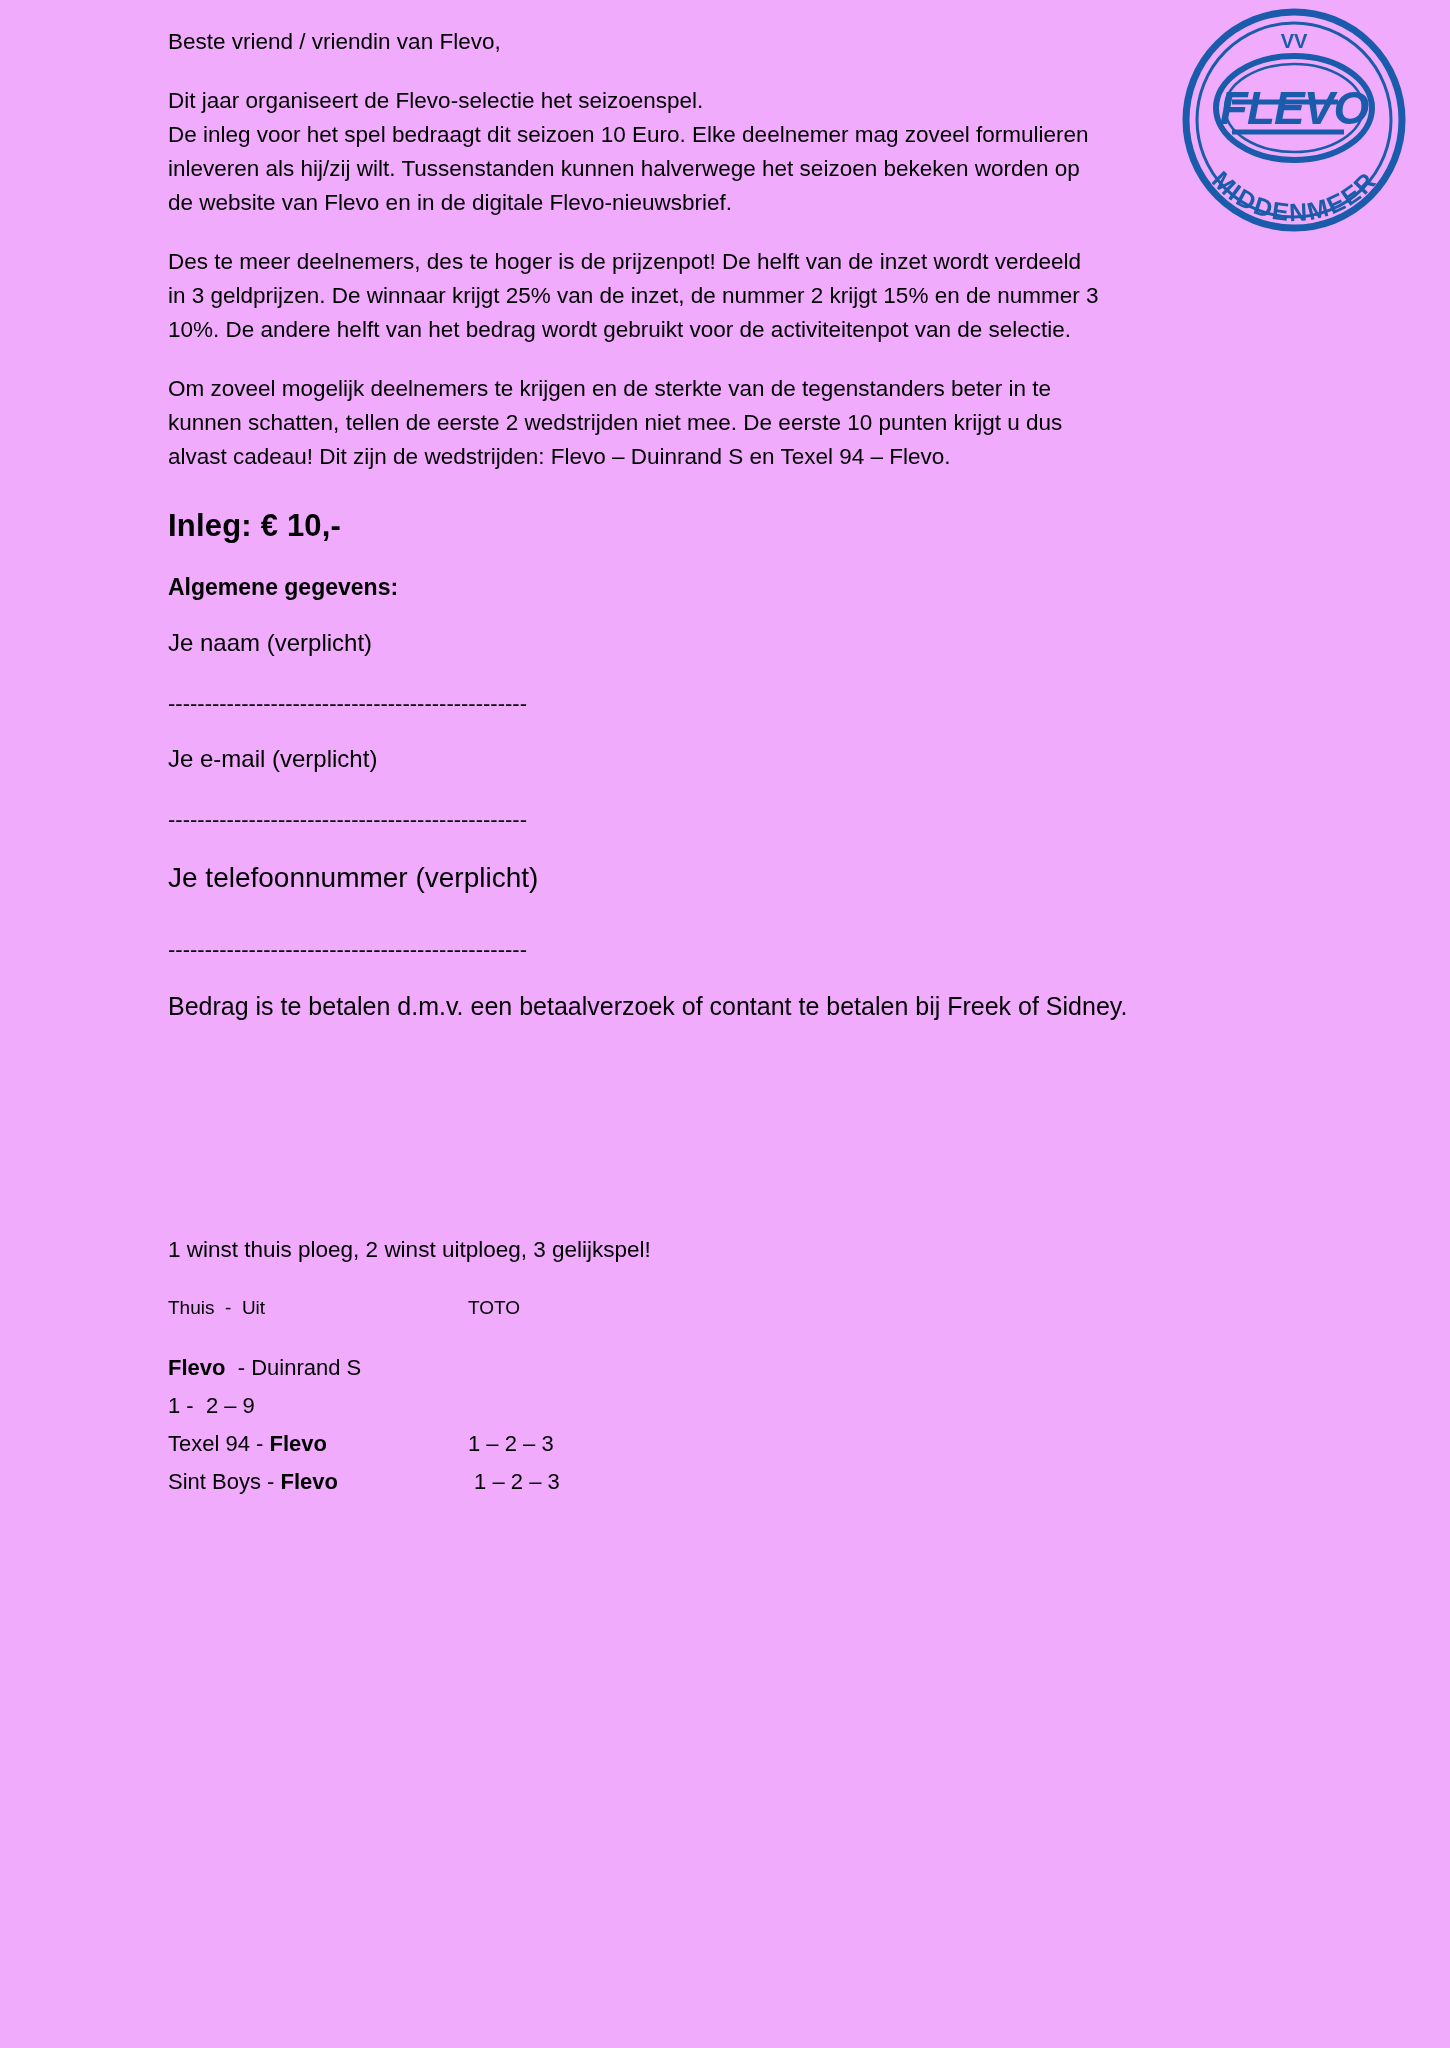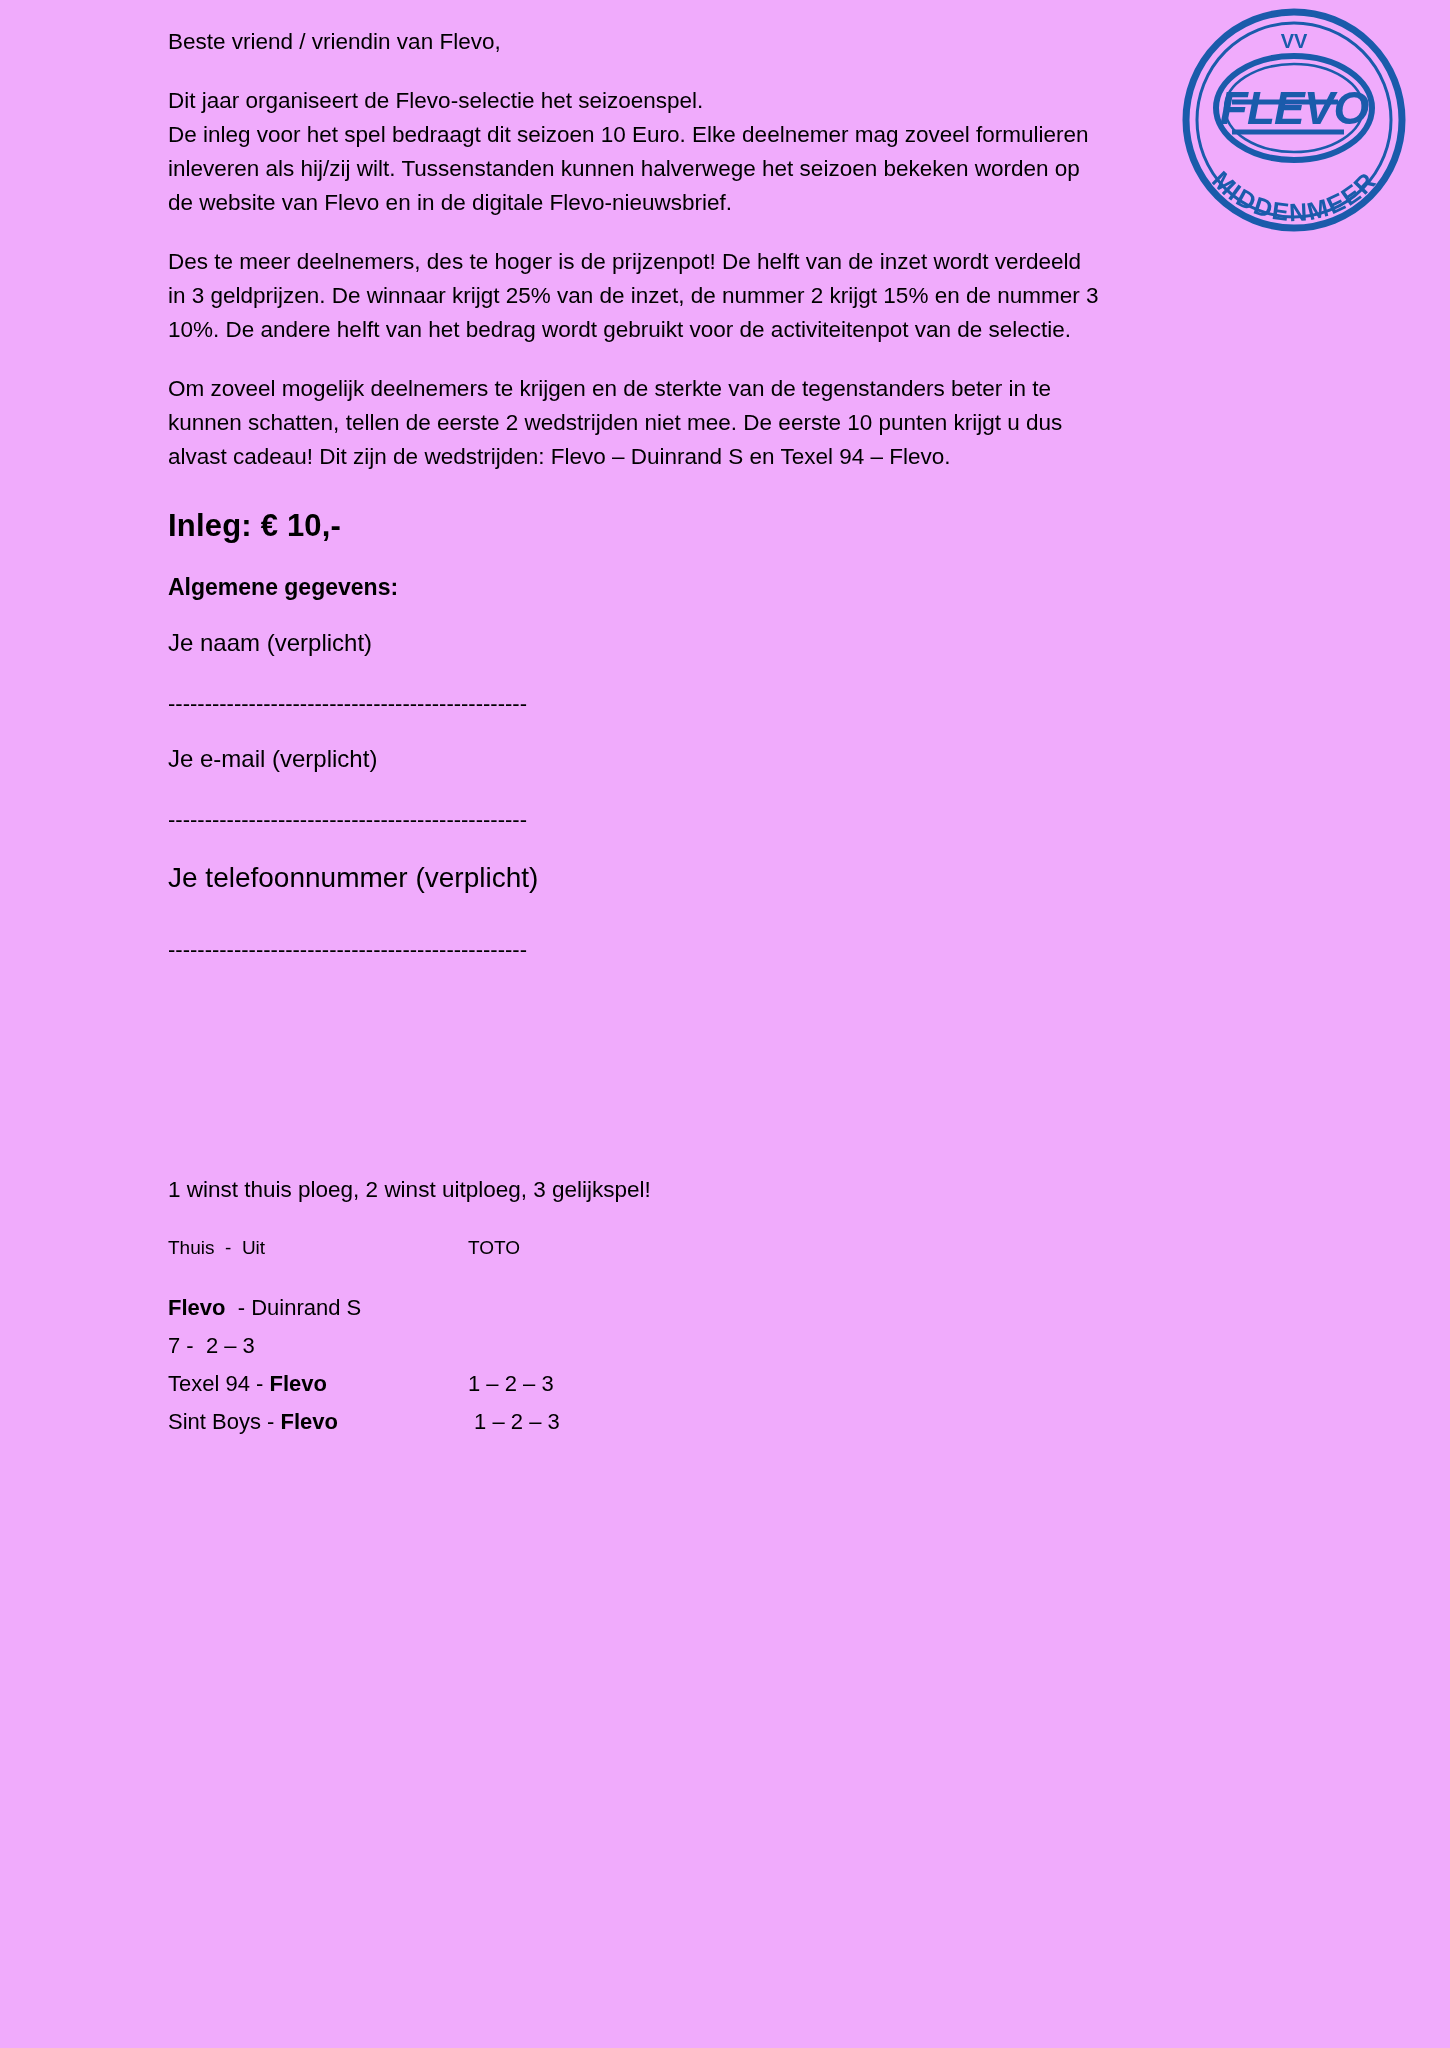--- a/index.html
+++ b/index.html
@@ -210,35 +210,39 @@
 
     <p class="field-label">Je naam (verplicht)</p>
     <p class="rule">-------------------------------------------------</p>
 
     <p class="field-label">Je e-mail (verplicht)</p>
     <p class="rule">-------------------------------------------------</p>
 
     <p class="field-label big">Je telefoonnummer (verplicht)</p>
     <p class="rule wide">-------------------------------------------------</p>
 
+    <p class="pay-note">
+      <span class="ln">Bedrag is te betalen d.m.v. een betaalverzoek of contant te betalen bij Freek of</span>
+      <span class="ln">Sidney.</span>
+    </p>
 
     <div class="gap"></div>
 
     <p class="legend">1 winst thuis ploeg, 2 winst uitploeg, 3 gelijkspel!</p>
 
     <div class="table">
 
       <div class="trow header">
         <span class="c-match">Thuis  -  Uit</span>
         <span class="c-toto">TOTO</span>
       </div>
 
       <div class="trow first-match">
         <span class="c-match"><b class="team">Flevo</b><span>  - </span><span>Duinrand S</span></span>
-        <span class="c-toto">7 -  2 – 3</span>
+        <span class="c-toto">1 -  2 – 9</span>
       </div>
 
       <div class="trow">
         <span class="c-match"><span>Texel 94</span><span> - </span><b class="team">Flevo</b></span>
         <span class="c-toto">1 – 2 – 3</span>
       </div>
 
       <div class="trow">
         <span class="c-match"><span>Sint Boys</span><span> - </span><b class="team">Flevo</b></span>
         <span class="c-toto"> 1 – 2 – 3</span>

